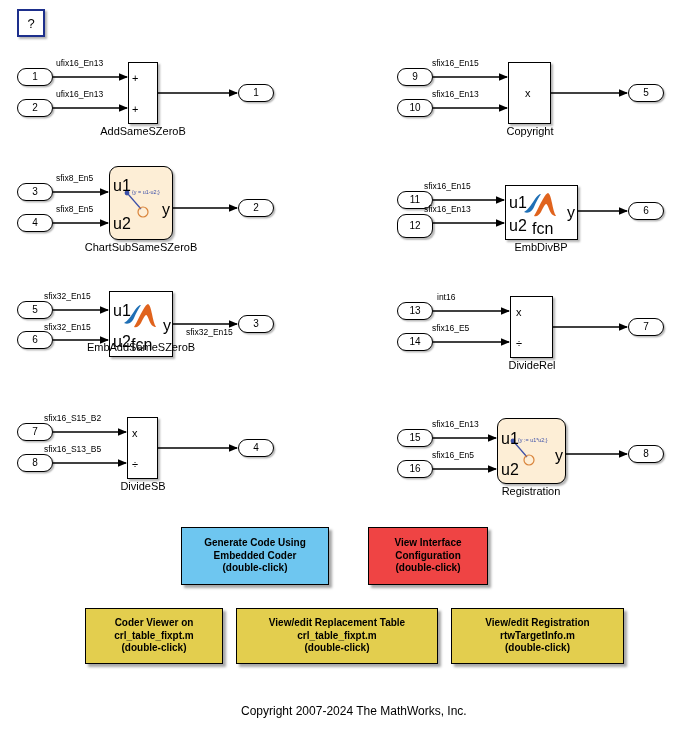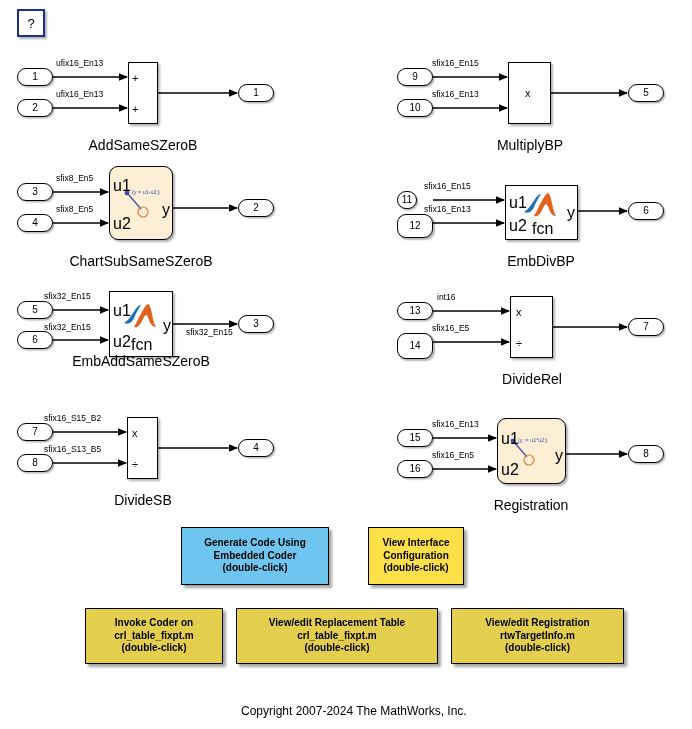--- a/index.html
+++ b/index.html
@@ -31,22 +31,22 @@
   
   .blk{
     position:absolute;box-sizing:border-box;
     background:#ffffff;border:1.4px solid #000;
     box-shadow:2px 2px 2px rgba(0,0,0,0.30);
   }
   .blk.chart{
     background:#fdeed6;border:1.4px solid #000;border-radius:9px;
   }
   .blk-label{
-    position:absolute;text-align:center;font-size:14px;
-    line-height:1.05;white-space:nowrap;margin-top:12px;
+    position:absolute;text-align:center;font-size:11px;
+    line-height:1.05;white-space:nowrap;
   }
   .op{
     position:absolute;font-size:11px;line-height:1;
   }
   .pname{
     position:absolute;font-size:16px;line-height:1;
   }
 
   
   .sig{
@@ -212,27 +212,27 @@
     <span>9</span>
   </div>
   <div class="port" style="left:397px;top:99px;width:36px;height:18px;">
     <span>10</span>
   </div>
   <div class="sig" style="left:432px;top:59px;">sfix16_En15</div>
   <div class="sig" style="left:432px;top:90px;">sfix16_En13</div>
 
   <div class="blk" style="left:508px;top:62px;width:43px;height:62px;"></div>
   <div class="op" style="left:525px;top:88px;">x</div>
-  <div class="blk-label" style="left:475px;top:126px;width:110px;">MultiplyBP</div>
+  <div class="blk-label" style="left:475px;top:126px;width:110px;">Copyright</div>
 
   <div class="port" style="left:628px;top:84px;width:36px;height:18px;">
     <span>5</span>
   </div>
 
-  <div class="port" style="left:397px;top:191px;width:20px;height:18px;">
+  <div class="port" style="left:397px;top:191px;width:36px;height:18px;">
     <span>11</span>
   </div>
   <div class="port" style="left:397px;top:214px;width:36px;height:24px;">
     <span>12</span>
   </div>
   <div class="sig" style="left:424px;top:182px;">sfix16_En15</div>
   <div class="sig" style="left:424px;top:205px;">sfix16_En13</div>
 
   <div class="blk" style="left:505px;top:185px;width:73px;height:55px;">
     <svg width="73" height="55" style="position:absolute;left:0;top:0;">
@@ -246,21 +246,21 @@
   <div class="pname" style="left:532px;top:221px;">fcn</div>
   <div class="blk-label" style="left:486px;top:242px;width:110px;">EmbDivBP</div>
 
   <div class="port" style="left:628px;top:202px;width:36px;height:18px;">
     <span>6</span>
   </div>
 
   <div class="port" style="left:397px;top:302px;width:36px;height:18px;">
     <span>13</span>
   </div>
-  <div class="port" style="left:397px;top:333px;width:36px;height:26px;">
+  <div class="port" style="left:397px;top:333px;width:36px;height:18px;">
     <span>14</span>
   </div>
   <div class="sig" style="left:437px;top:293px;">int16</div>
   <div class="sig" style="left:432px;top:324px;">sfix16_E5</div>
 
   <div class="blk" style="left:510px;top:296px;width:43px;height:62px;"></div>
   <div class="op" style="left:516px;top:307px;">x</div>
   <div class="op" style="left:516px;top:338px;">÷</div>
   <div class="blk-label" style="left:477px;top:360px;width:110px;">DivideRel</div>
 
@@ -290,25 +290,25 @@
   <div class="pname" style="left:555px;top:448px;">y</div>
   <div class="blk-label" style="left:476px;top:486px;width:110px;">Registration</div>
 
   <div class="port" style="left:628px;top:445px;width:36px;height:18px;">
     <span>8</span>
   </div>
 
   <div class="anno" style="left:181px;top:527px;width:148px;height:58px;background:#6ec6f0;">Generate Code Using
 Embedded Coder
 (double-click)</div>
-  <div class="anno" style="left:368px;top:527px;width:96px;height:58px;background:#fde047;">View Interface
+  <div class="anno" style="left:368px;top:527px;width:120px;height:58px;background:#ef4444;">View Interface
 Configuration
 (double-click)</div>
 
-  <div class="anno" style="left:85px;top:608px;width:138px;height:56px;background:#e3ce4e;">Invoke Coder on
+  <div class="anno" style="left:85px;top:608px;width:138px;height:56px;background:#e3ce4e;">Coder Viewer on
 crl_table_fixpt.m
 (double-click)</div>
   <div class="anno" style="left:236px;top:608px;width:202px;height:56px;background:#e3ce4e;">View/edit Replacement Table
 crl_table_fixpt.m
 (double-click)</div>
   <div class="anno" style="left:451px;top:608px;width:173px;height:56px;background:#e3ce4e;">View/edit Registration
 rtwTargetInfo.m
 (double-click)</div>
 
   <div class="copyright" style="left:241px;top:705px;">Copyright 2007-2024 The MathWorks, Inc.</div>

